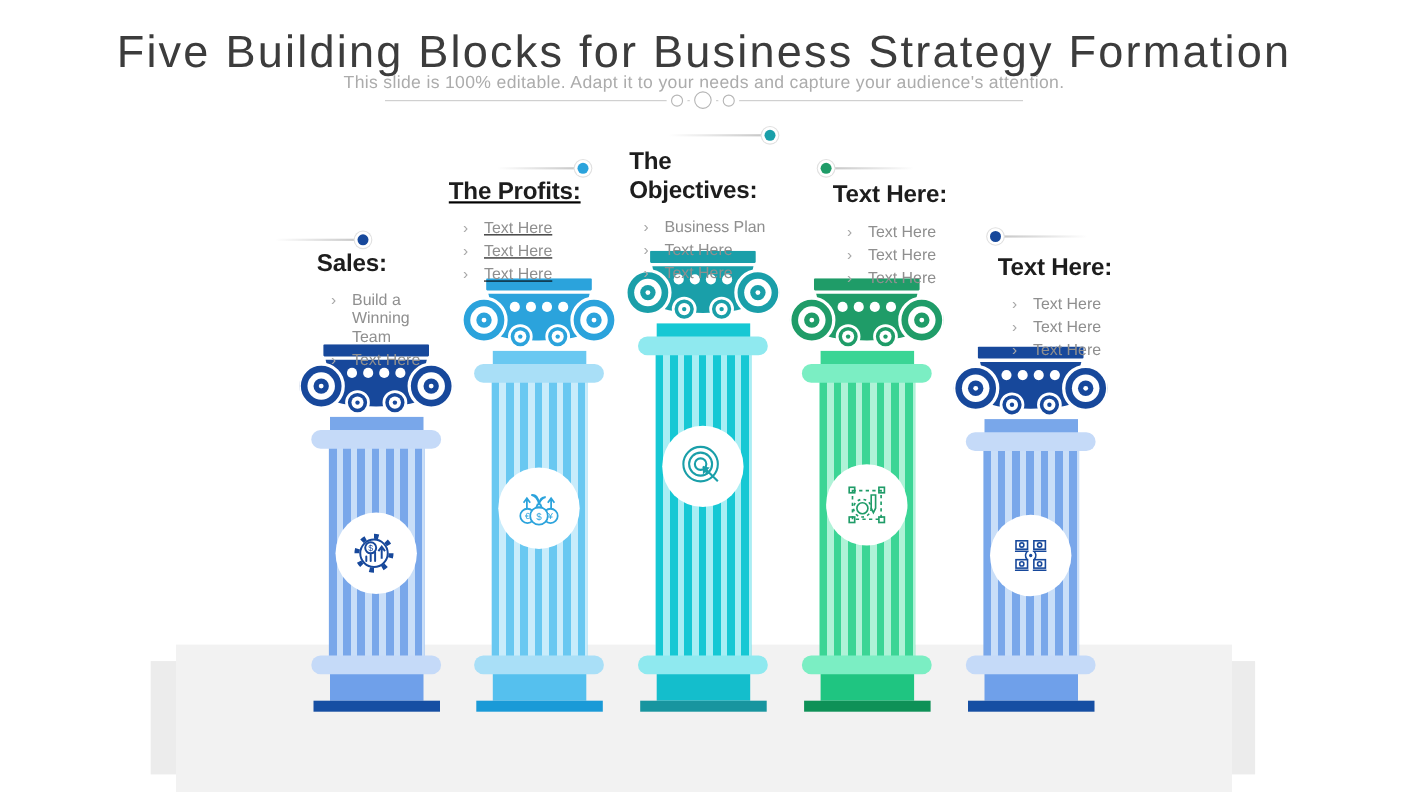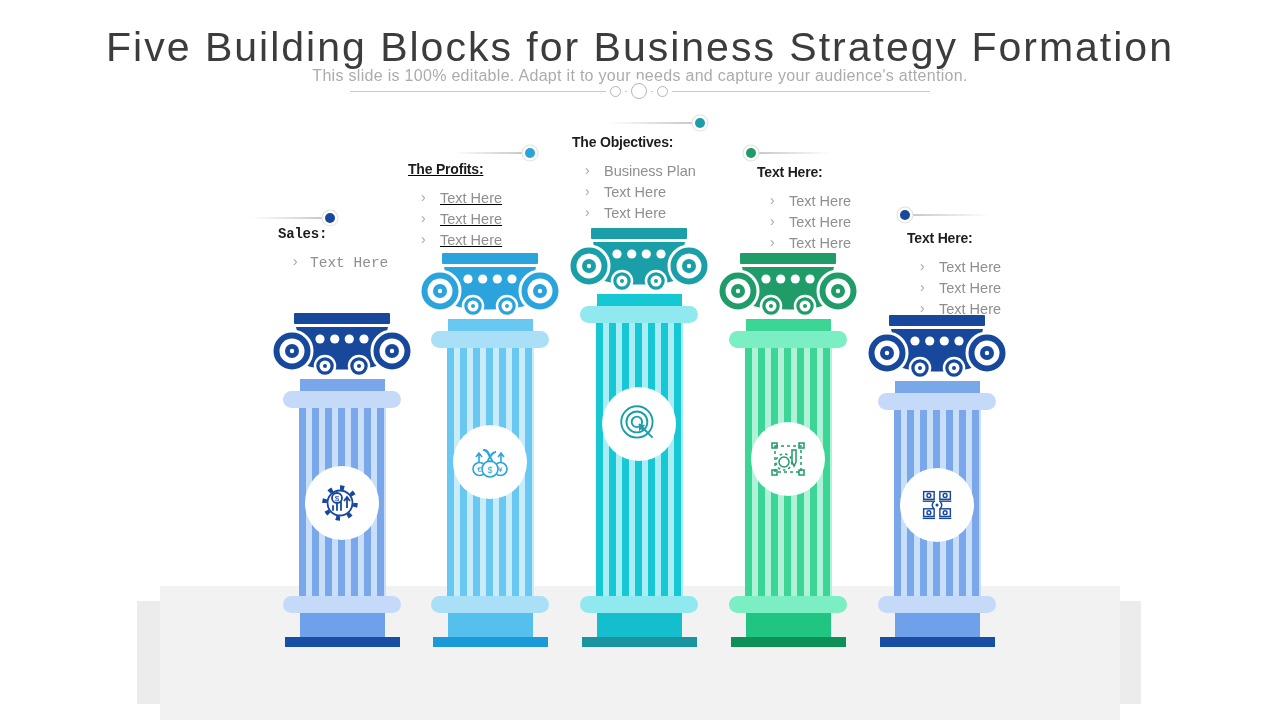--- a/index.html
+++ b/index.html
@@ -31,21 +31,21 @@
          background-image:repeating-linear-gradient(90deg,transparent 0 7px,var(--flute) 7px 13px);}
   .bpill{margin-top:-3px;}
   .plinth{width:85px;height:27px;background:var(--plinth);margin-top:-3px;flex:none;}
   .bbar{width:115px;height:10px;background:var(--bar);flex:none;}
   .icon-circle{position:absolute;left:50%;transform:translateX(-50%);width:74px;height:74px;
                border-radius:50%;background:#fff;display:flex;align-items:center;justify-content:center;z-index:3;}
   .icon-circle svg{stroke:var(--cap);color:var(--cap);}
 
   
   .label{position:absolute;z-index:4;}
-  .lh{font-size:14px;font-weight:bold;color:#1d1d1d;letter-spacing:-.2px;margin-bottom:6px;}
+  .lh{font-size:22px;font-weight:bold;color:#1d1d1d;letter-spacing:-.2px;margin-bottom:6px;}
   .label ul{list-style:none;margin:13px;padding:0;}
   .label li{position:relative;padding-left:19px;font-size:14.5px;color:#8f8f8f;
             line-height:17px;margin-bottom:4px;}
   .label li::before{content:"\203A";position:absolute;left:0;top:-1px;color:#a8a8a8;font-size:14px;}
 
   .leader{position:absolute;height:2px;z-index:4;}
   .leader.dot-right{background:linear-gradient(to right,rgba(197,197,197,0),#c3c3c3);}
   .leader.dot-left{background:linear-gradient(to left,rgba(197,197,197,0),#c3c3c3);}
   .leader::after{content:"";position:absolute;top:-4px;width:10px;height:10px;border-radius:50%;
                  background:var(--dot);box-shadow:0 0 0 2.5px #fff,0 0 0 3.5px #e0e0e0;}
@@ -107,23 +107,24 @@
         <circle cx="20" cy="22" r="15.5" stroke-width="4.5" stroke-dasharray="4.2 7.9"></circle>
         <circle cx="20" cy="22" r="12.5"></circle>
         <circle cx="17" cy="17" r="5"></circle>
         <text x="17" y="20" font-size="8" text-anchor="middle" fill="currentColor" stroke="none" font-family="Liberation Sans, sans-serif">$</text>
         <path d="M13,29 v-4 M17,29 v-6 M21,29 v-8" stroke-linecap="round"></path>
         <path d="M27,27 V17 M24,20 L27,16 L30,20"></path>
       </svg>
     </div>
   </div>
   <div class="leader dot-right" style="left: 250px; top: 217px; width: 80px; --cap: #17489B; --shaft: #79A7EA; --flute: #C9DEF8; --tint: #C5DAF8; --plinth: #6FA0EA; --bar: #164FA3; --dot: #17489B;"></div>
-  <div class="label" style="left: 278px; top: 226px; width: 132px; font-family: Liberation Mono, monospace; --cap: #17489B; --shaft: #79A7EA; --flute: #C9DEF8; --tint: #C5DAF8; --plinth: #6FA0EA; --bar: #164FA3; --dot: #17489B;">
+  <div class="label" style="left: 288px; top: 226px; width: 132px; --cap: #17489B; --shaft: #79A7EA; --flute: #C9DEF8; --tint: #C5DAF8; --plinth: #6FA0EA; --bar: #164FA3; --dot: #17489B;">
     <div class="lh">Sales:</div>
     <ul>
+      <li><span>Build a Winning Team</span></li>
       <li><span>Text Here</span></li>
     </ul>
   </div>
 
   <div class="pillar" style="left: 420px; top: 253px; height: 394px; --cap: #2BA3DC; --shaft: #69C8F1; --flute: #C9ECFB; --tint: #A9DFF7; --plinth: #55C0EE; --bar: #1A9AD7; --dot: #2BA3DC;">
     <svg class="capital" viewBox="0 0 140 64">
       <rect x="22" y="0" width="96" height="11" rx="1" fill="var(--cap)"></rect>
       <path d="M24,14 L116,14 L107,52 C95,58 45,58 33,52 Z" fill="var(--cap)"></path>
       <g fill="var(--cap)" stroke="#fff" stroke-width="3">
         <circle cx="20" cy="38" r="20"></circle>

